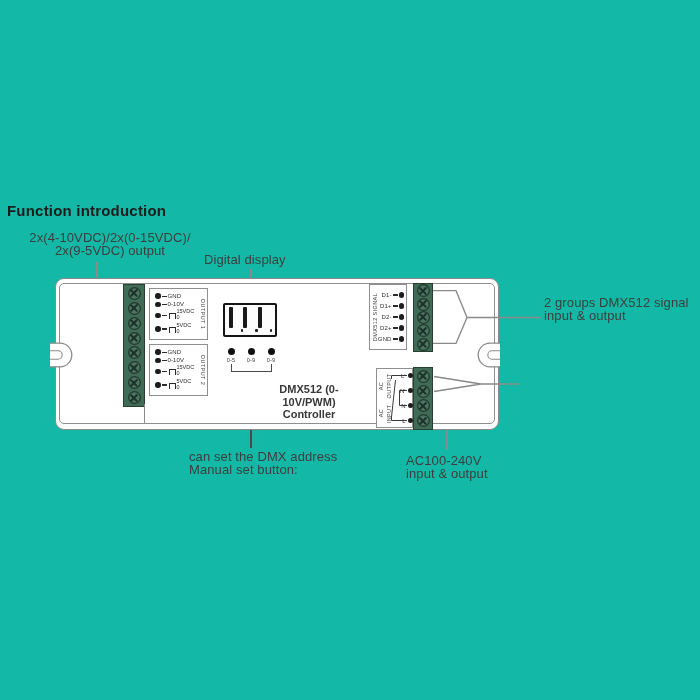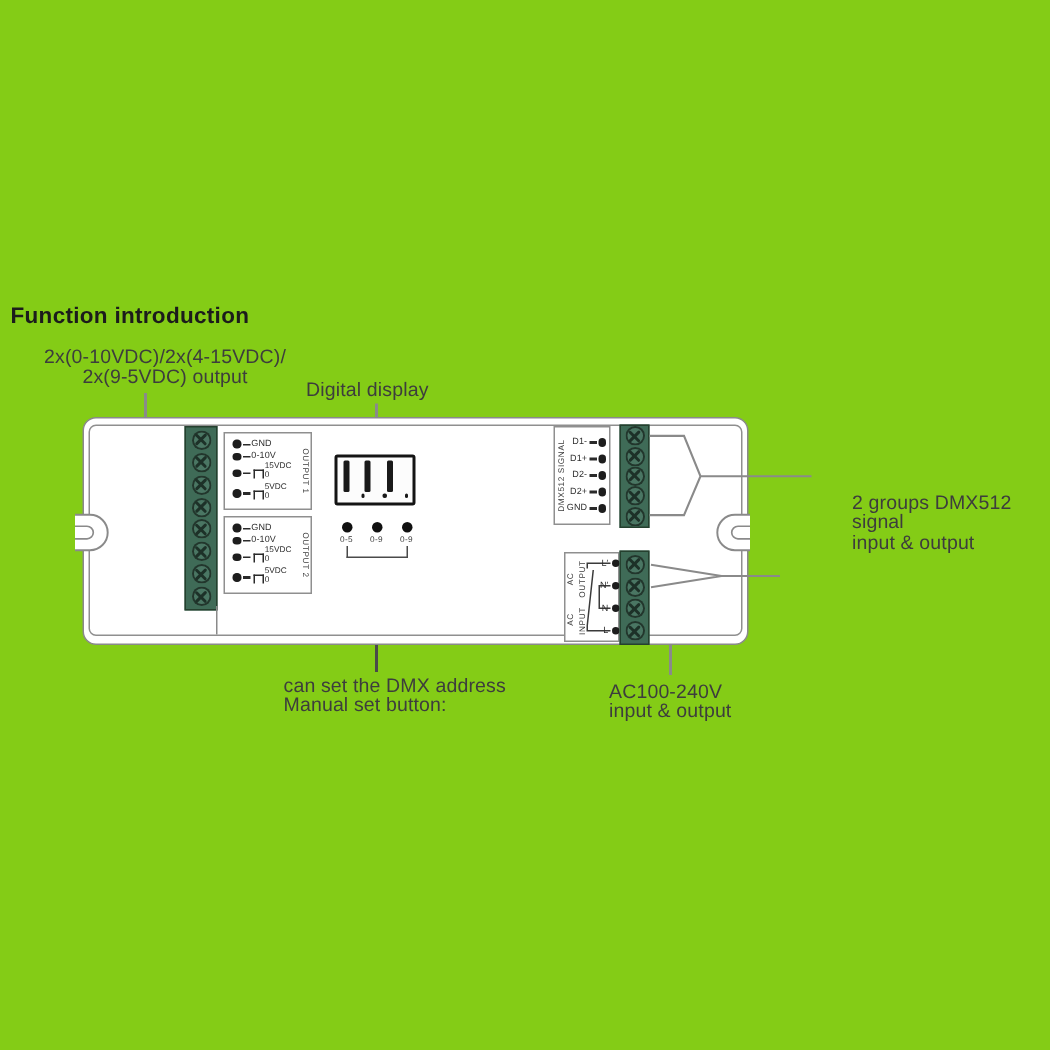--- a/index.html
+++ b/index.html
@@ -1,17 +1,17 @@
 <!DOCTYPE html>
 <html><head>
 <meta charset="utf-8">
 <style>
   * { margin:0; padding:0; box-sizing:border-box; }
   body { background:#fff; font-family:"Liberation Sans", sans-serif; }
-  #canvas { position:relative; width:700px; height:700px; background:#84cc16; overflow:hidden; }
+  #canvas { position:relative; width:700px; height:700px; background:#14b8a6; overflow:hidden; }
   .line { position:absolute; background:#8a8a8a; }
   .darkline { position:absolute; background:#4a4a4a; }
 
   .heading { position:absolute; left:7px; top:202px; font-size:15px; font-weight:bold; color:#1c1c1c; letter-spacing:0.2px; }
 
   .callout { position:absolute; font-size:13px; line-height:13.4px; color:#3d3d3d; letter-spacing:0.1px; }
   .callout.center { text-align:center; }
 
   
   .shell-outer { position:absolute; left:55px; top:278px; width:444px; height:152px; border:1.6px solid #8a8a8a; border-radius:9px; background:#fff; }
@@ -58,21 +58,21 @@
   svg { position:absolute; overflow:visible; }
 </style>
 </head>
 <body>
 
 <div id="canvas">
 
   <div class="heading">Function introduction</div>
 
   <div class="callout center" style="left:10px; top:231px; width:200px;">
-    <div>2x(0-10VDC)/2x(4-15VDC)/</div>
+    <div>2x(4-10VDC)/2x(0-15VDC)/</div>
     <div>2x(9-5VDC) output</div>
   </div>
 
   <div class="callout" style="left:204px; top:253px;text-align:right;">Digital display</div>
 
   <div class="line" style="left:96px; top:262px; width:1.5px; height:73px;"></div>
   <div class="line" style="left:96px; top:333.5px; width:28px; height:1.5px;"></div>
   <div class="line" style="left:250.2px; top:269px; width:1.5px; height:35px;"></div>
   <div class="darkline" style="left:250.2px; top:371px; width:1.5px; height:77px;"></div>
   <div class="line" style="left:434px; top:397px; width:13px; height:1.5px;"></div>
@@ -176,20 +176,24 @@
   <div class="btn-dot" style="left:247.5px; top:347.5px;"></div>
   <div class="btn-dot" style="left:267.5px; top:347.5px;"></div>
   <span class="btn-label" style="left:231px; top:356.5px;">0-5</span>
   <span class="btn-label" style="left:251px; top:356.5px;">0-9</span>
   <span class="btn-label" style="left:271px; top:356.5px;">0-9</span>
 
   <div class="darkline" style="left:230.5px; top:364px; width:1.3px; height:8px;"></div>
   <div class="darkline" style="left:270.5px; top:364px; width:1.3px; height:8px;"></div>
   <div class="darkline" style="left:230.5px; top:371px; width:41px; height:1.3px;"></div>
 
+  <div class="dev-title">
+    <div>DMX512 (0-10V/PWM)</div>
+    <div>Controller</div>
+  </div>
 
   <div class="box dbox" style="left:369px; top:284px; width:38px; height:66px;">
     <div class="row">
         <span class="tinylabel">D1-</span>
         <span class="wline"></span>
         <span class="wdot"></span>
       </div>
     <div class="row">
         <span class="tinylabel">D1+</span>
         <span class="wline"></span>
@@ -255,21 +259,21 @@
   </div>
 
   <svg style="left:433px; top:284px;" width="112" height="66" viewBox="0 0 112 66">
     <path d="M0,6.6 H23 L34,33.5 L23,59.4 H0 M34,33.5 H108" fill="none" stroke="#8a8a8a" stroke-width="1.4"></path>
   </svg>
 
   <svg style="left:434px; top:374px;" width="88" height="20" viewBox="0 0 88 20">
     <path d="M0,2.5 L47,10 M0,17.5 L47,10 M47,10 H86" fill="none" stroke="#8a8a8a" stroke-width="1.4"></path>
   </svg>
 
-  <div class="callout" style="left:544px; top:328px;margin-left:24px;">
+  <div class="callout" style="left:544px; top:296px;">
     <div>2 groups DMX512 signal</div>
     <div>input &amp; output</div>
   </div>
 
   <div class="callout" style="left:189px; top:450px;">
     <div>can set the DMX address</div>
     <div>Manual set button:</div>
   </div>
   <div class="callout" style="left:406px; top:454px;">
     <div>AC100-240V</div>

